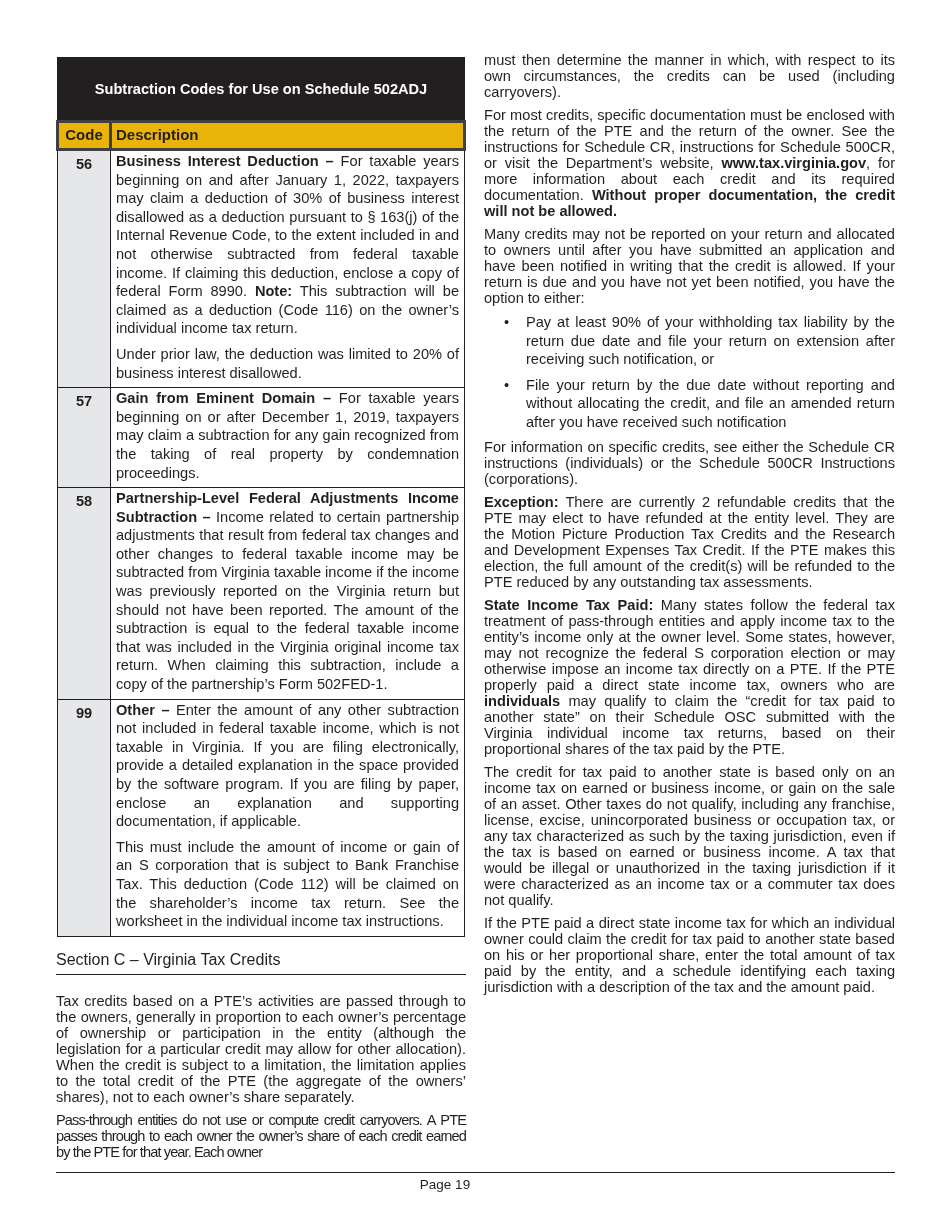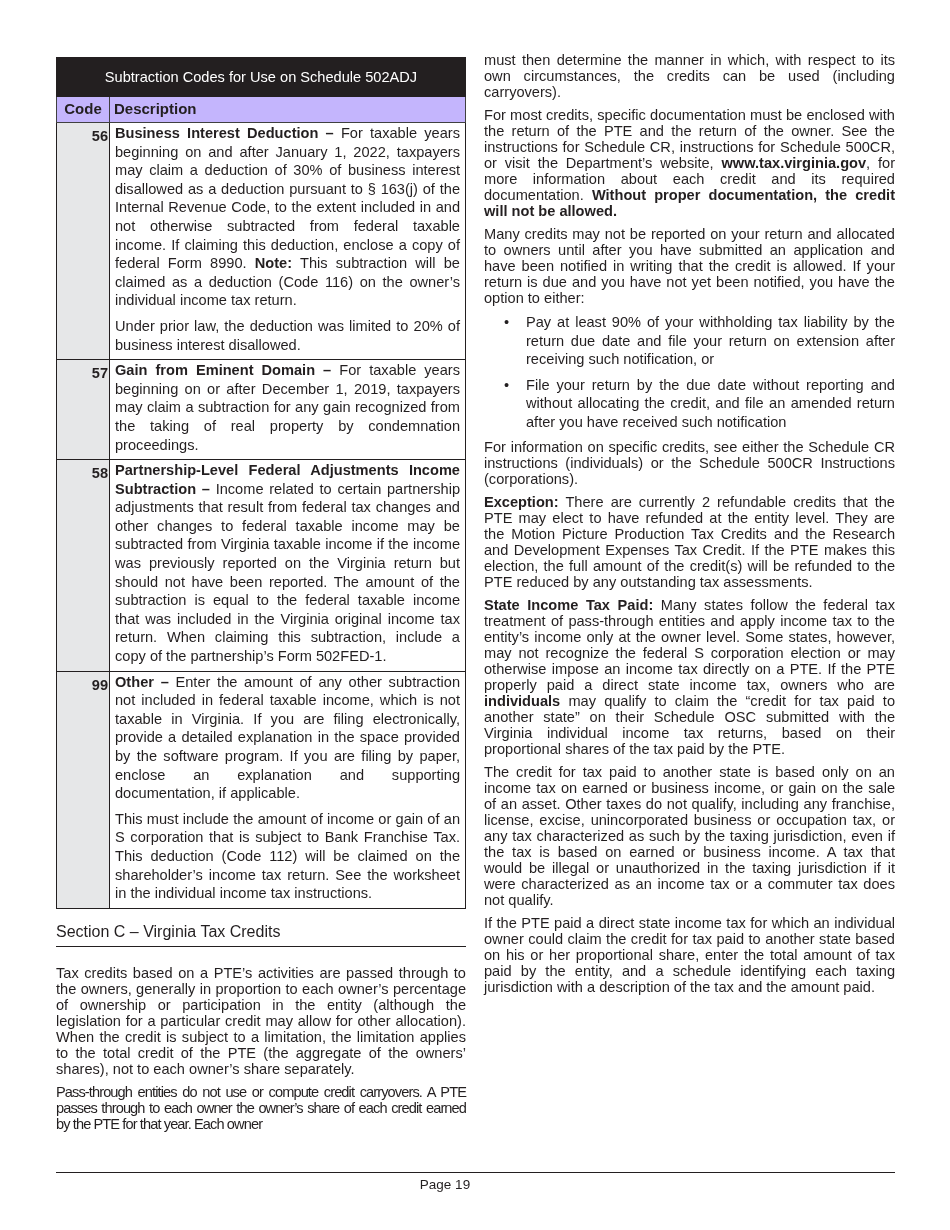--- a/index.html
+++ b/index.html
@@ -1,27 +1,27 @@
 <!DOCTYPE html>
 <html><head>
 <meta charset="utf-8">
 <style>
   html, body { margin: 0; padding: 0; background: #ffffff; }
   body { width: 950px; height: 1230px; position: relative; overflow: hidden;
          font-family: "Liberation Sans", sans-serif; color: #231f20; }
   .col-left { position: absolute; left: 56px; top: 57px; width: 410px; }
   .col-right { position: absolute; left: 484px; top: 52px; width: 411px; }
   table.codes { width: 410px; border-collapse: collapse; font-size: 14.6px; line-height: 18.6px; }
-  table.codes th.title { background: #231f20; color: #ffffff; font-weight: normal; font-size: 14.6px;
-      height: 30px; padding: 4px; text-align: center; border: 1px solid #231f20; }
-  table.codes th.hdr { background: #c4b5fd; color: #231f20; font-weight: bold; font-size: 15px; text-align: left;
-      height: 25px; padding: 0 4px; border: 1px solid #404040; }
+  table.codes th.title { background: #231f20; color: #ffffff; font-weight: bold; font-size: 14.6px;
+      height: 30px; padding: 16px; text-align: center; border: 1px solid #231f20; }
+  table.codes th.hdr { background: #eab308; color: #231f20; font-weight: bold; font-size: 15px; text-align: left;
+      height: 25px; padding: 0 4px; border: 3px solid #404040; }
   table.codes th.hdr.code { text-align: center; width: 42px; padding: 0; }
   table.codes td { border: 1px solid #231f20; vertical-align: top; }
-  table.codes td.code { background: #e6e7e8; text-align: right; font-weight: bold; padding-top: 4px; width: 50px; }
+  table.codes td.code { background: #e6e7e8; text-align: center; font-weight: bold; padding-top: 4px; width: 50px; }
   table.codes td.desc { padding: 1px 5px 5px 5px; text-align: justify; }
   td.desc p { margin: 0 0 7px 0; }
   td.desc p:last-child { margin-bottom: 0; }
   .b { font-weight: bold; }
   h2.section { font-size: 16px; font-weight: normal; margin: 14px 0 0 0; padding-bottom: 5px;
       border-bottom: 1px solid #231f20; }
   .para { font-size: 14.6px; line-height: 16px; text-align: justify; margin: 0 0 7px 0; }
   .left-body { margin-top: 18px; }
   .condensed { letter-spacing: -0.9px; }
   ul.bullets { list-style: none; margin: 0 0 7px 0; padding: 0 0 0 20px; }

